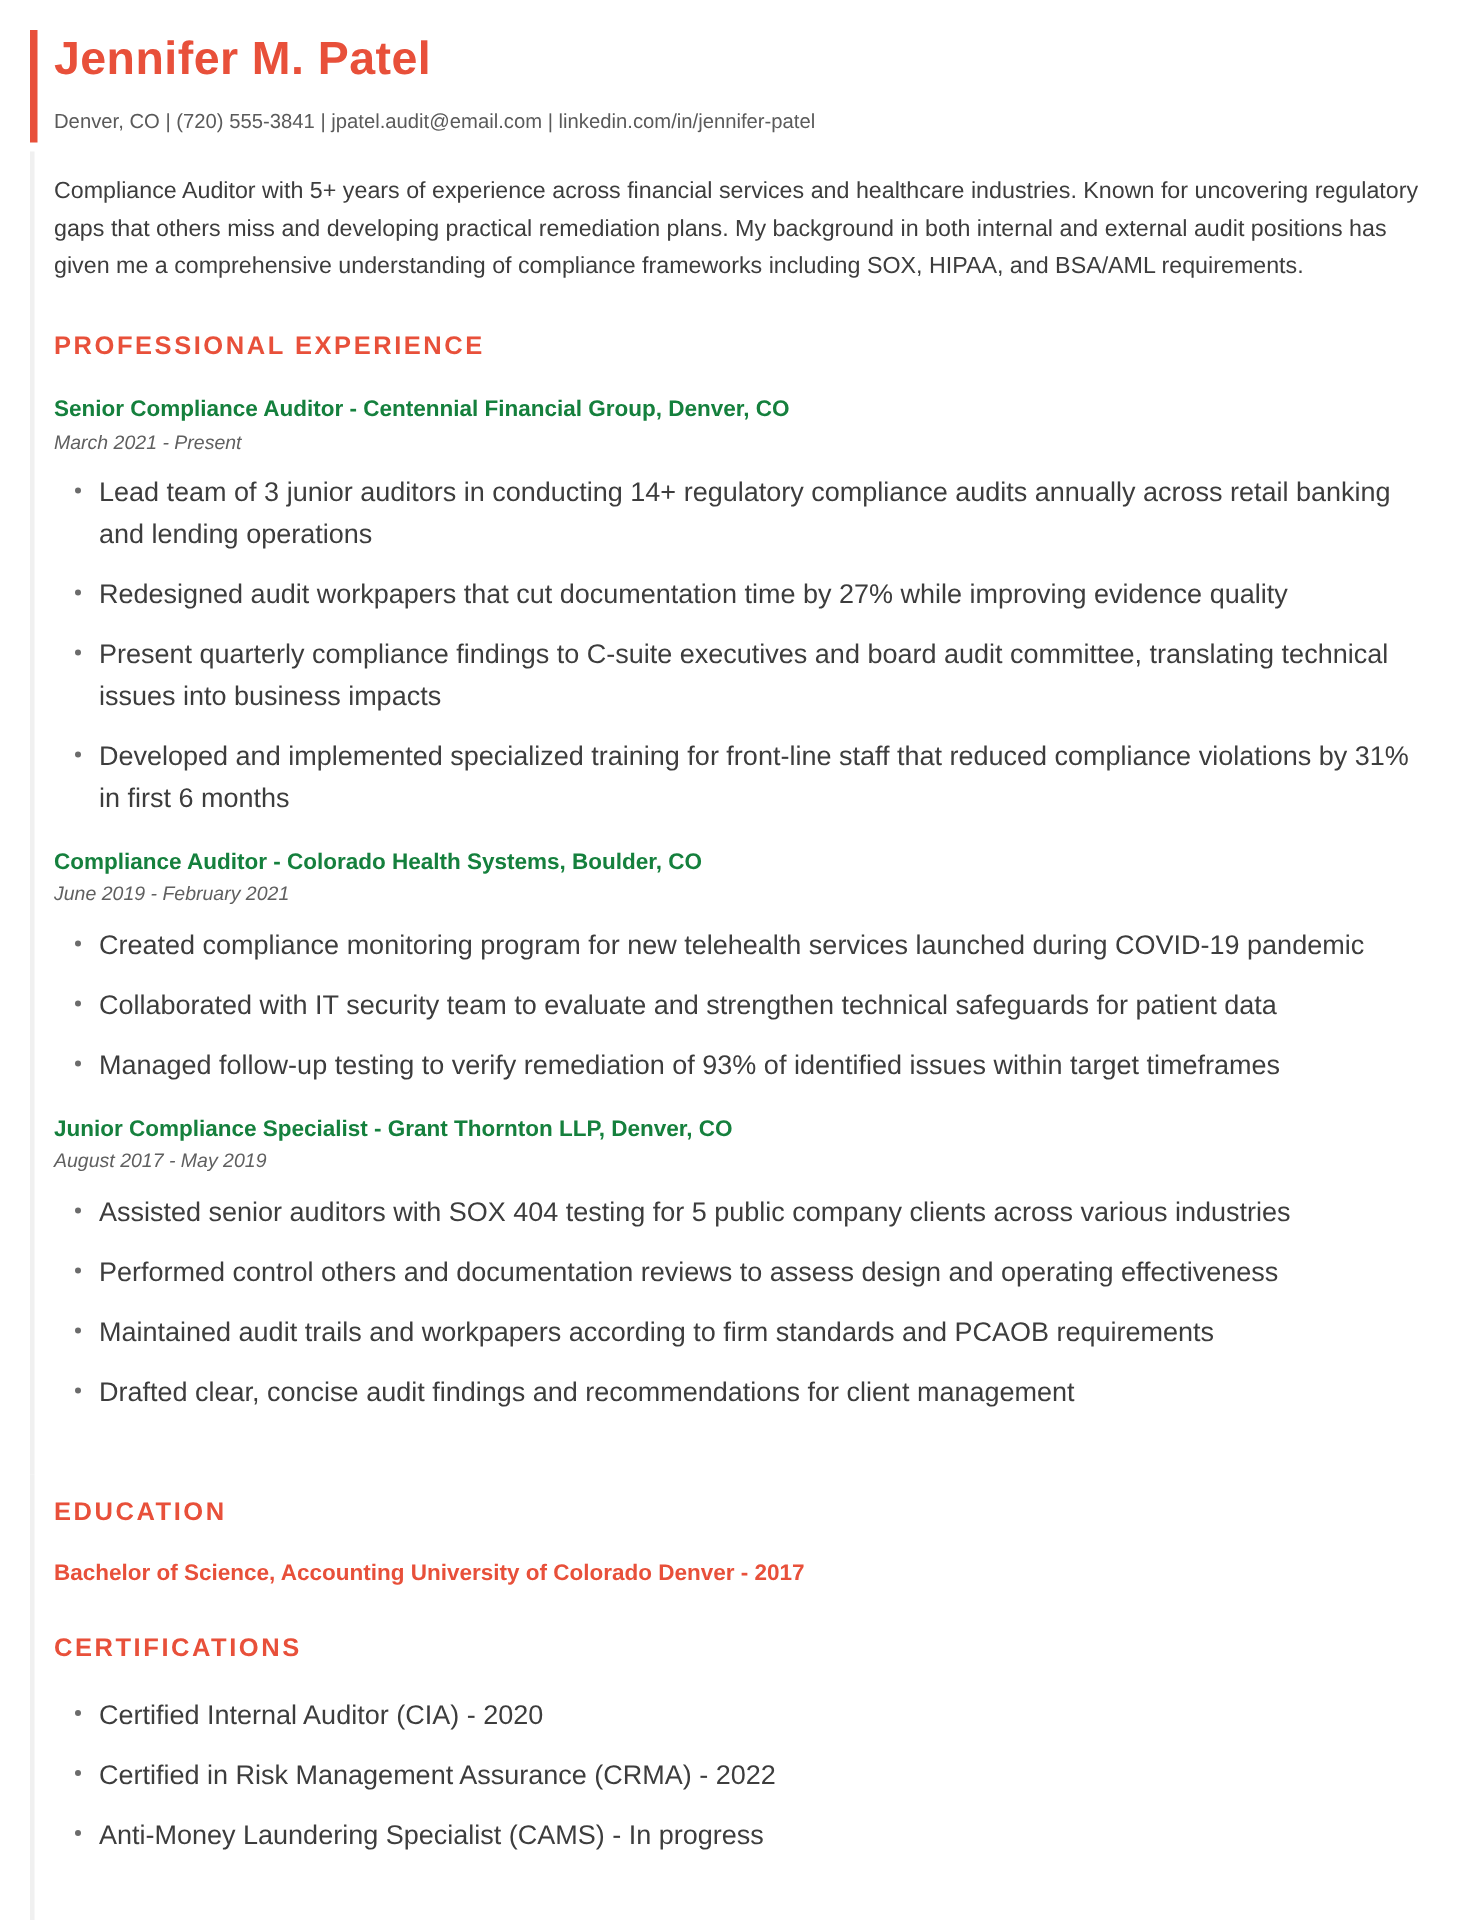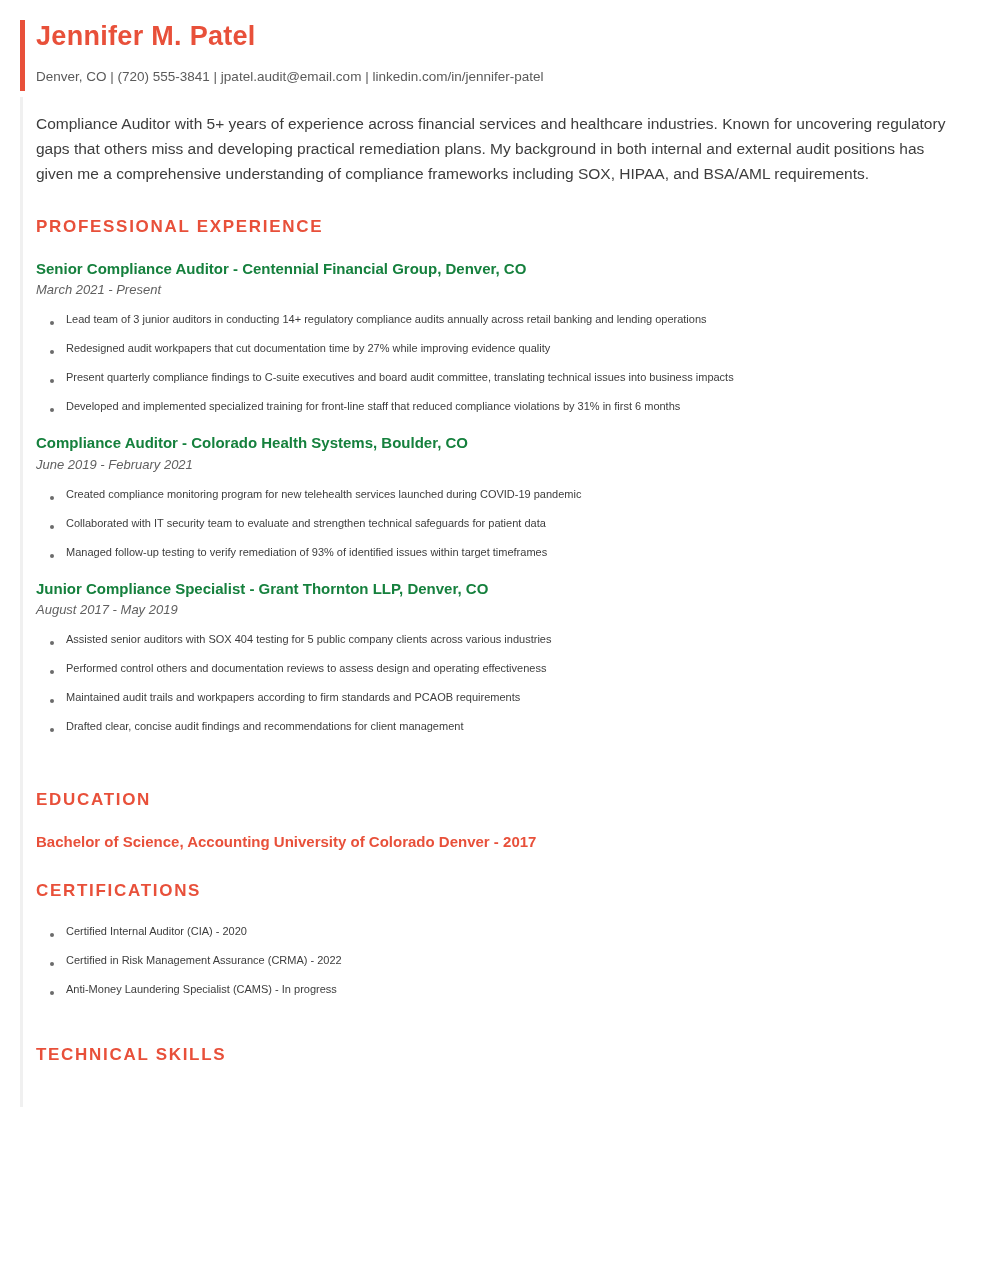--- a/index.html
+++ b/index.html
@@ -47,21 +47,21 @@
     content: "";
     position: absolute;
     left: 10px;
     top: 4px;
     bottom: 6px;
     width: 5px;
     background: #e8503a;
   }
 
   .name {
-    font-size: 27px;
+    font-size: 31px;
     font-weight: bold;
     color: #e8503a;
     letter-spacing: 0.3px;
     margin: 0 0 16px 0;
     line-height: 1.1;
   }
 
   .contact {
     font-size: 13.5px;
     color: #5a5a5a;
@@ -112,21 +112,21 @@
     line-height: 1.3;
   }
 
   ul.bullets {
     list-style: none;
     margin: 0 0 18px 0;
     padding: 0;
   }
   ul.bullets li {
     position: relative;
-    font-size: 11px;
+    font-size: 18px;
     line-height: 1.55;
     color: #3d3d3d;
     padding-left: 30px;
     margin-bottom: 12px;
     padding-right: 22px;
   }
   ul.bullets li::before {
     content: "";
     position: absolute;
     left: 14px;

